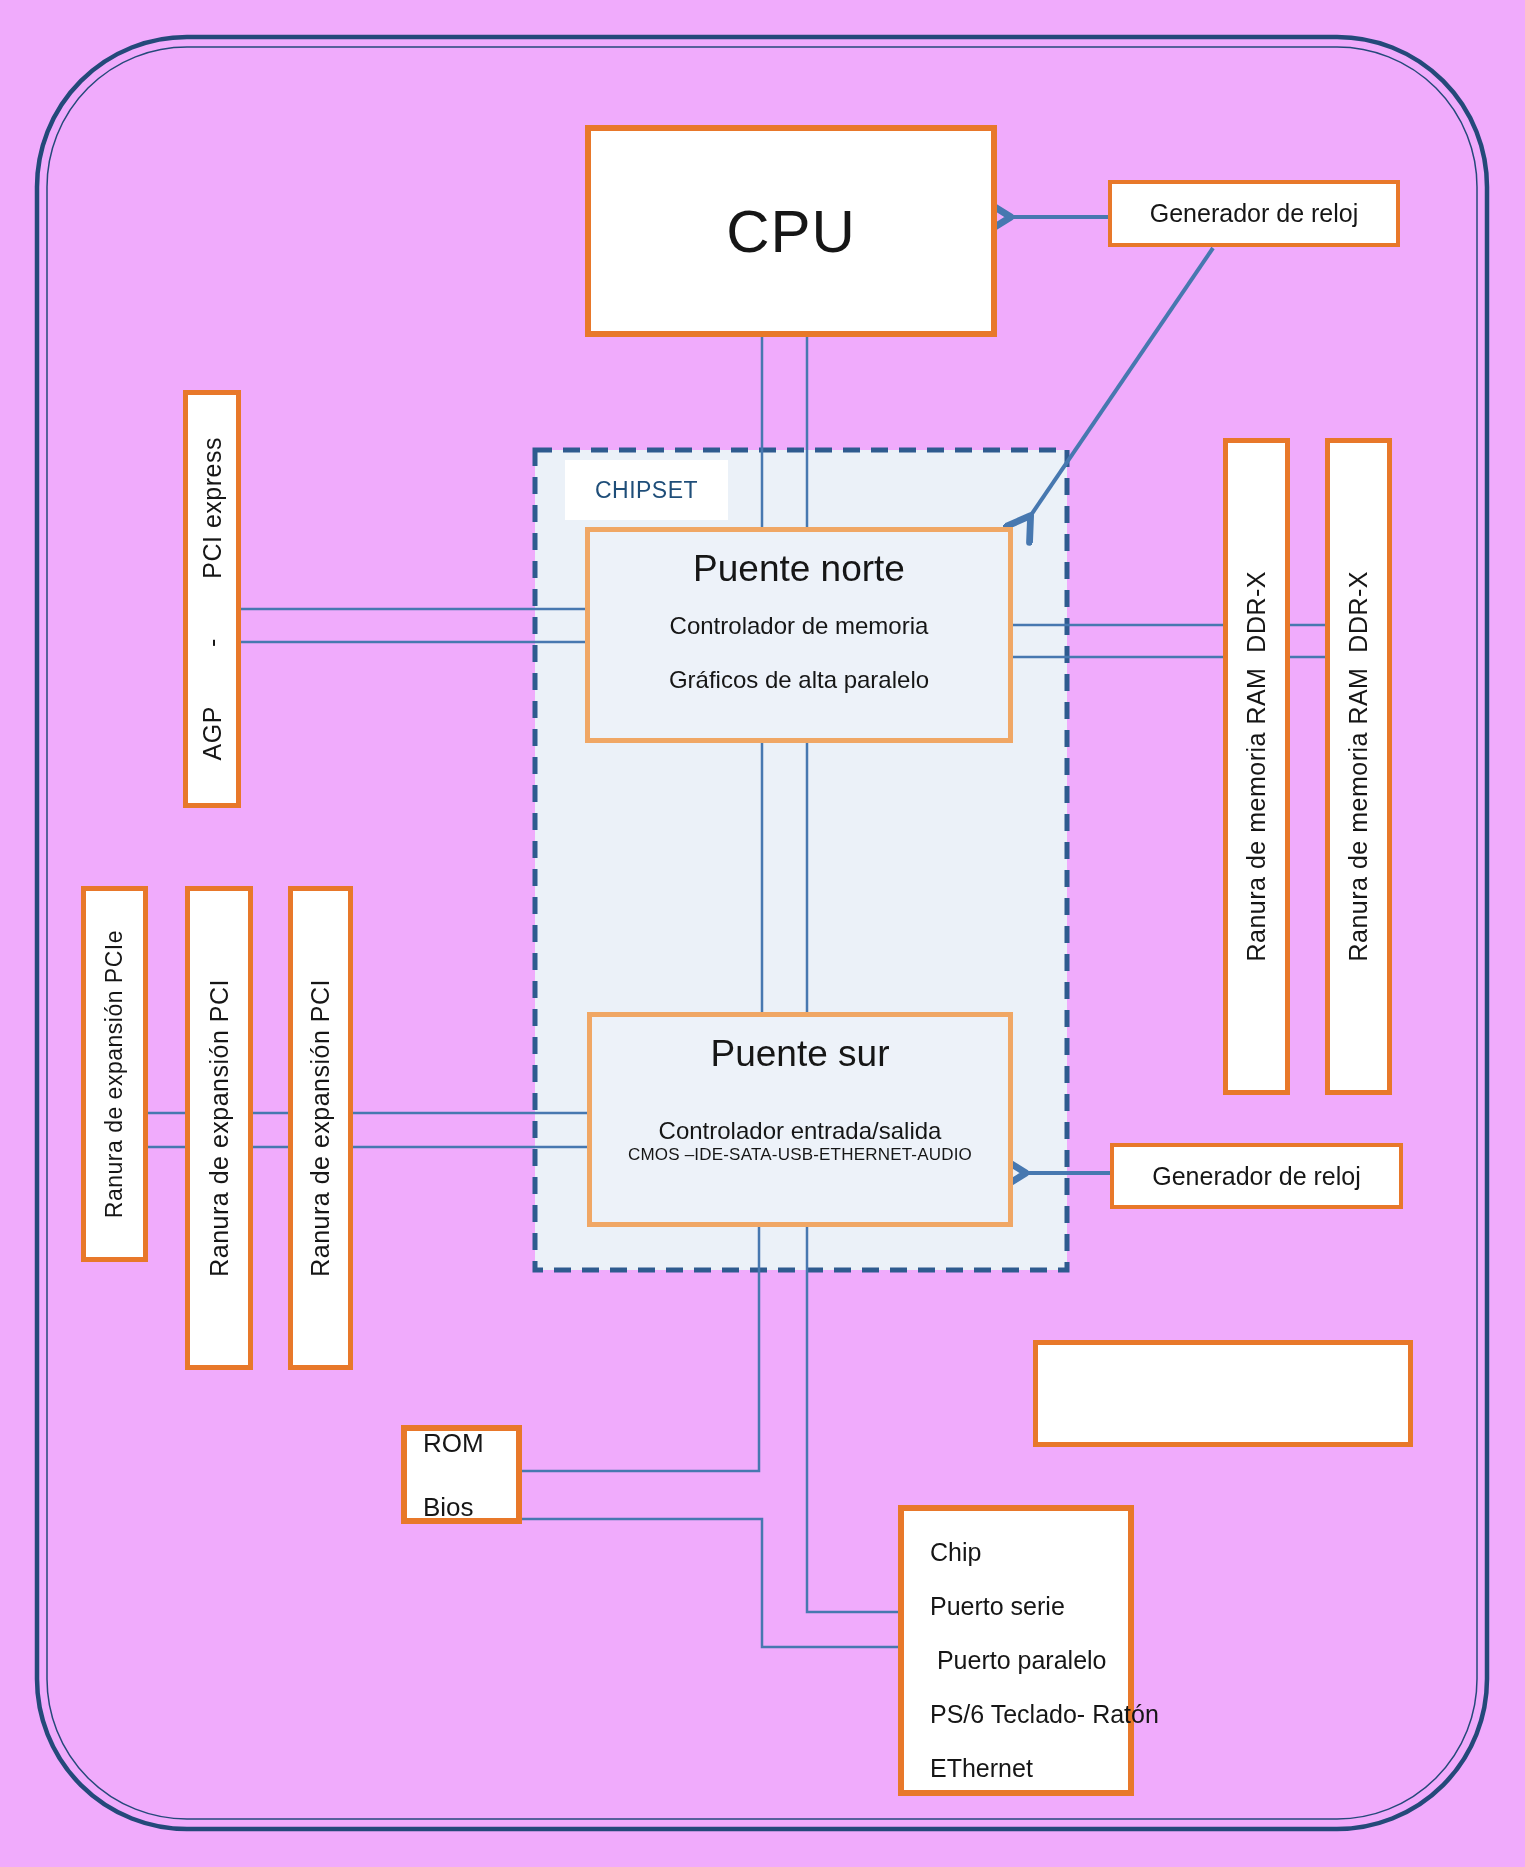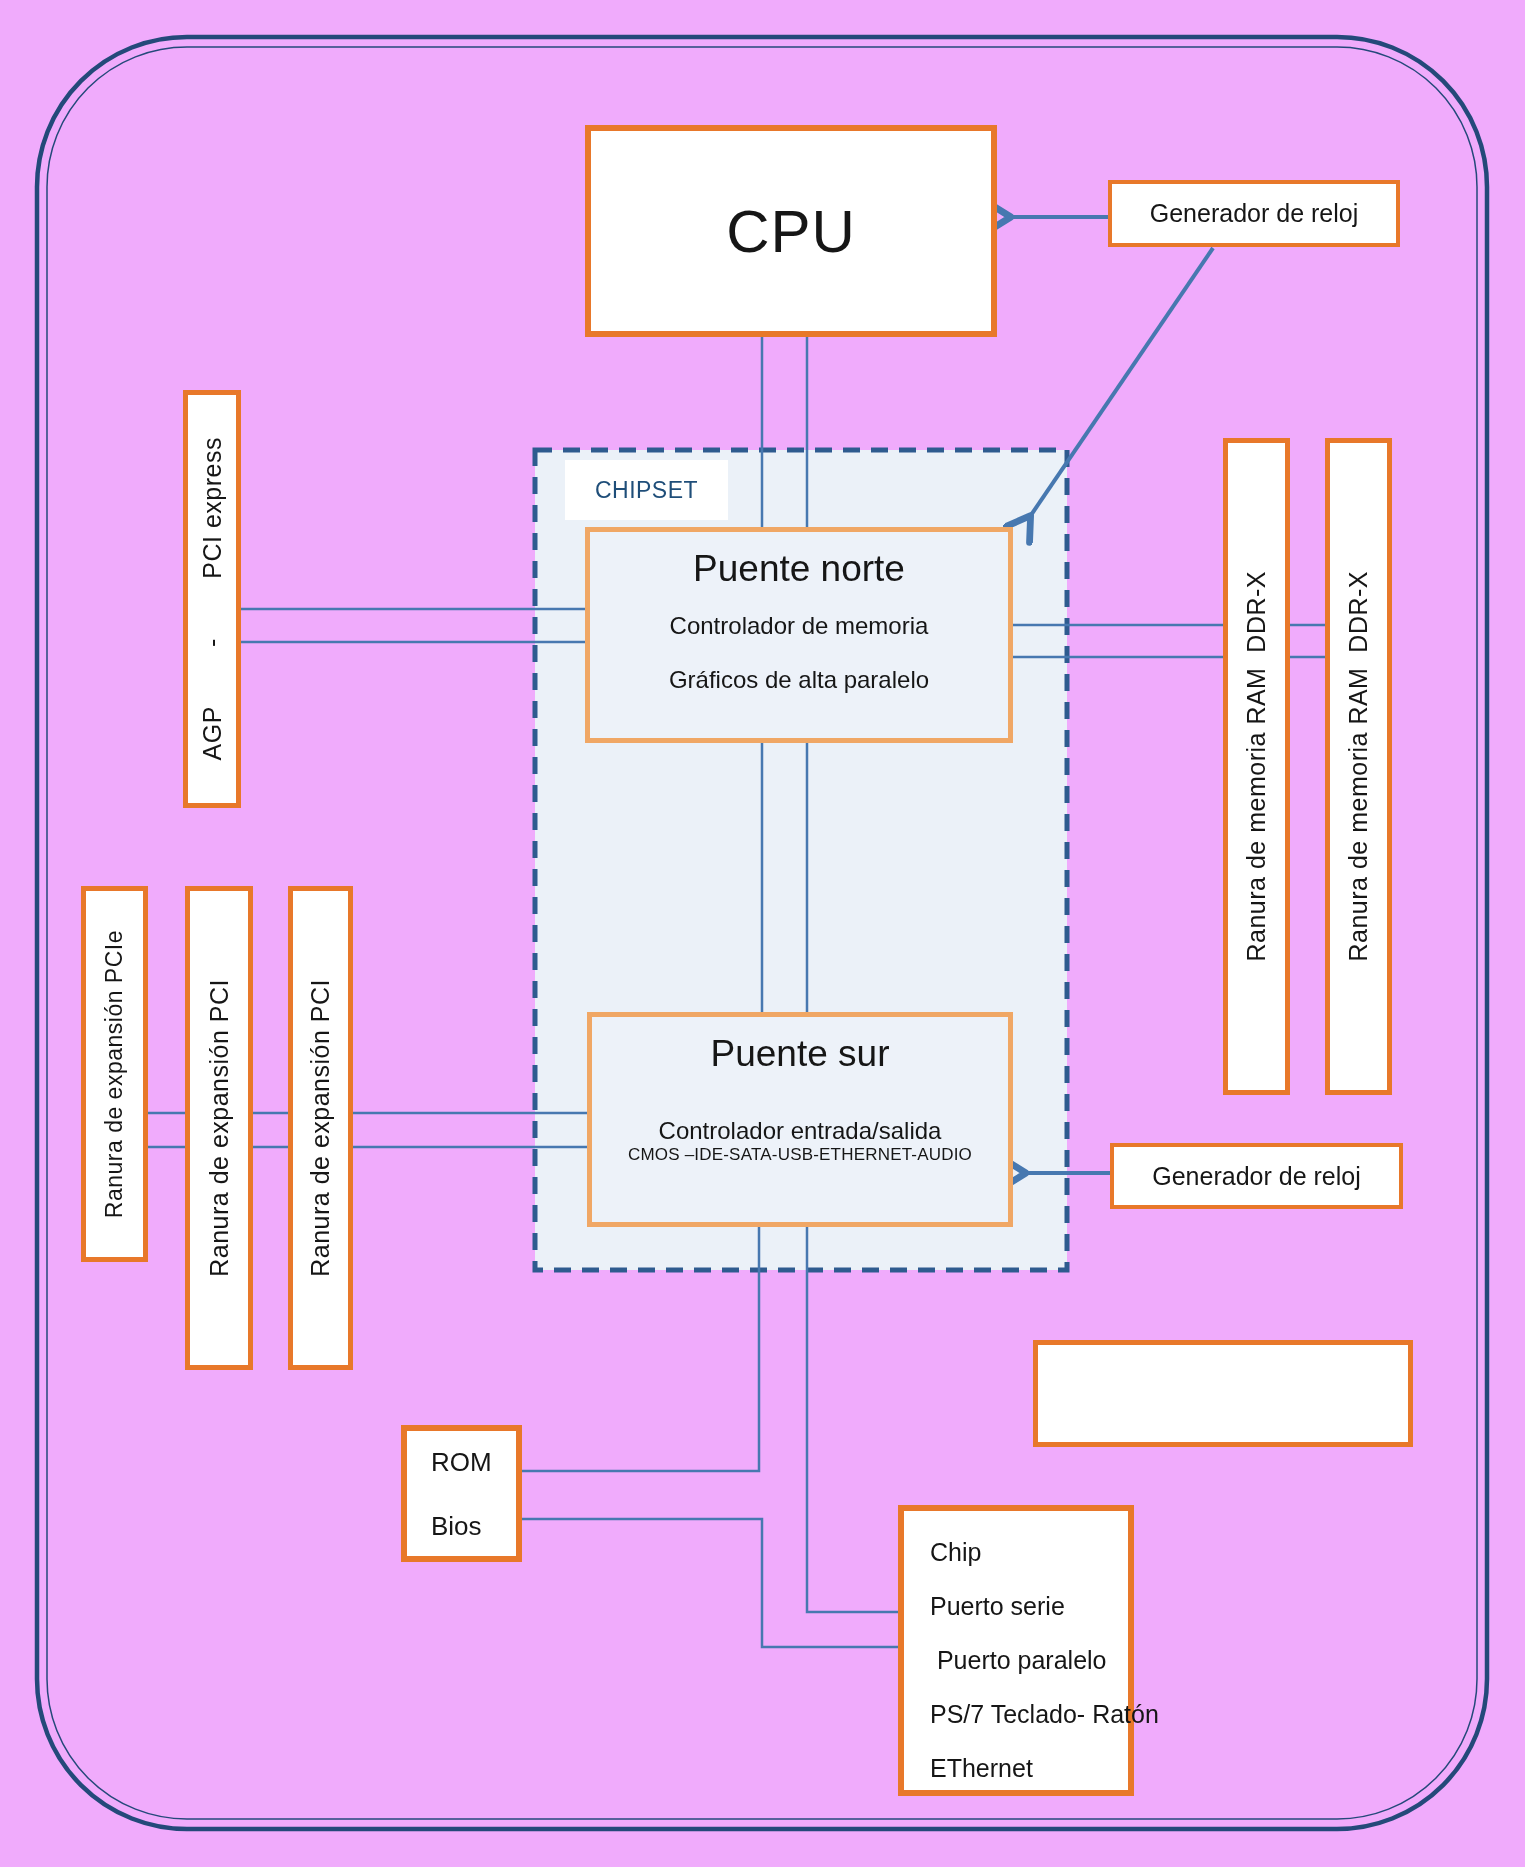--- a/index.html
+++ b/index.html
@@ -143,30 +143,30 @@
 
   <div class="box" style="left:1110px; top:1143px; width:293px; height:66px; border-width:4px;">
     <span class="clock-label">Generador de reloj</span>
   </div>
 
   <div class="box" style="left:1033px; top:1340px; width:380px; height:107px; justify-content:flex-start; padding-left:26px;">
     <div class="text-col">
     </div>
   </div>
 
-  <div class="box" style="left:401px; top:1425px; width:121px; height:137px; border-width:6px; justify-content:flex-start; padding-left:24px;">
+  <div class="box" style="left:401px; top:1425px; width:121px; height:99px; border-width:6px; justify-content:flex-start; padding-left:16px;">
     <div class="text-col">
       <span class="rom-line">ROM</span>
       <span class="rom-line">Bios</span>
     </div>
   </div>
 
   <div class="box" style="left:898px; top:1505px; width:236px; height:291px; border-width:6px; justify-content:flex-start; align-items:flex-start; padding:14px 0 0 26px;">
     <div class="text-col">
       <span class="io-line">Chip</span>
       <span class="io-line">Puerto serie</span>
       <span class="io-line"> Puerto paralelo</span>
-      <span class="io-line">PS/7 Teclado- Ratón</span>
+      <span class="io-line">PS/6 Teclado- Ratón</span>
       <span class="io-line">EThernet</span>
     </div>
   </div>
 
 </div>
 
 </body></html>

